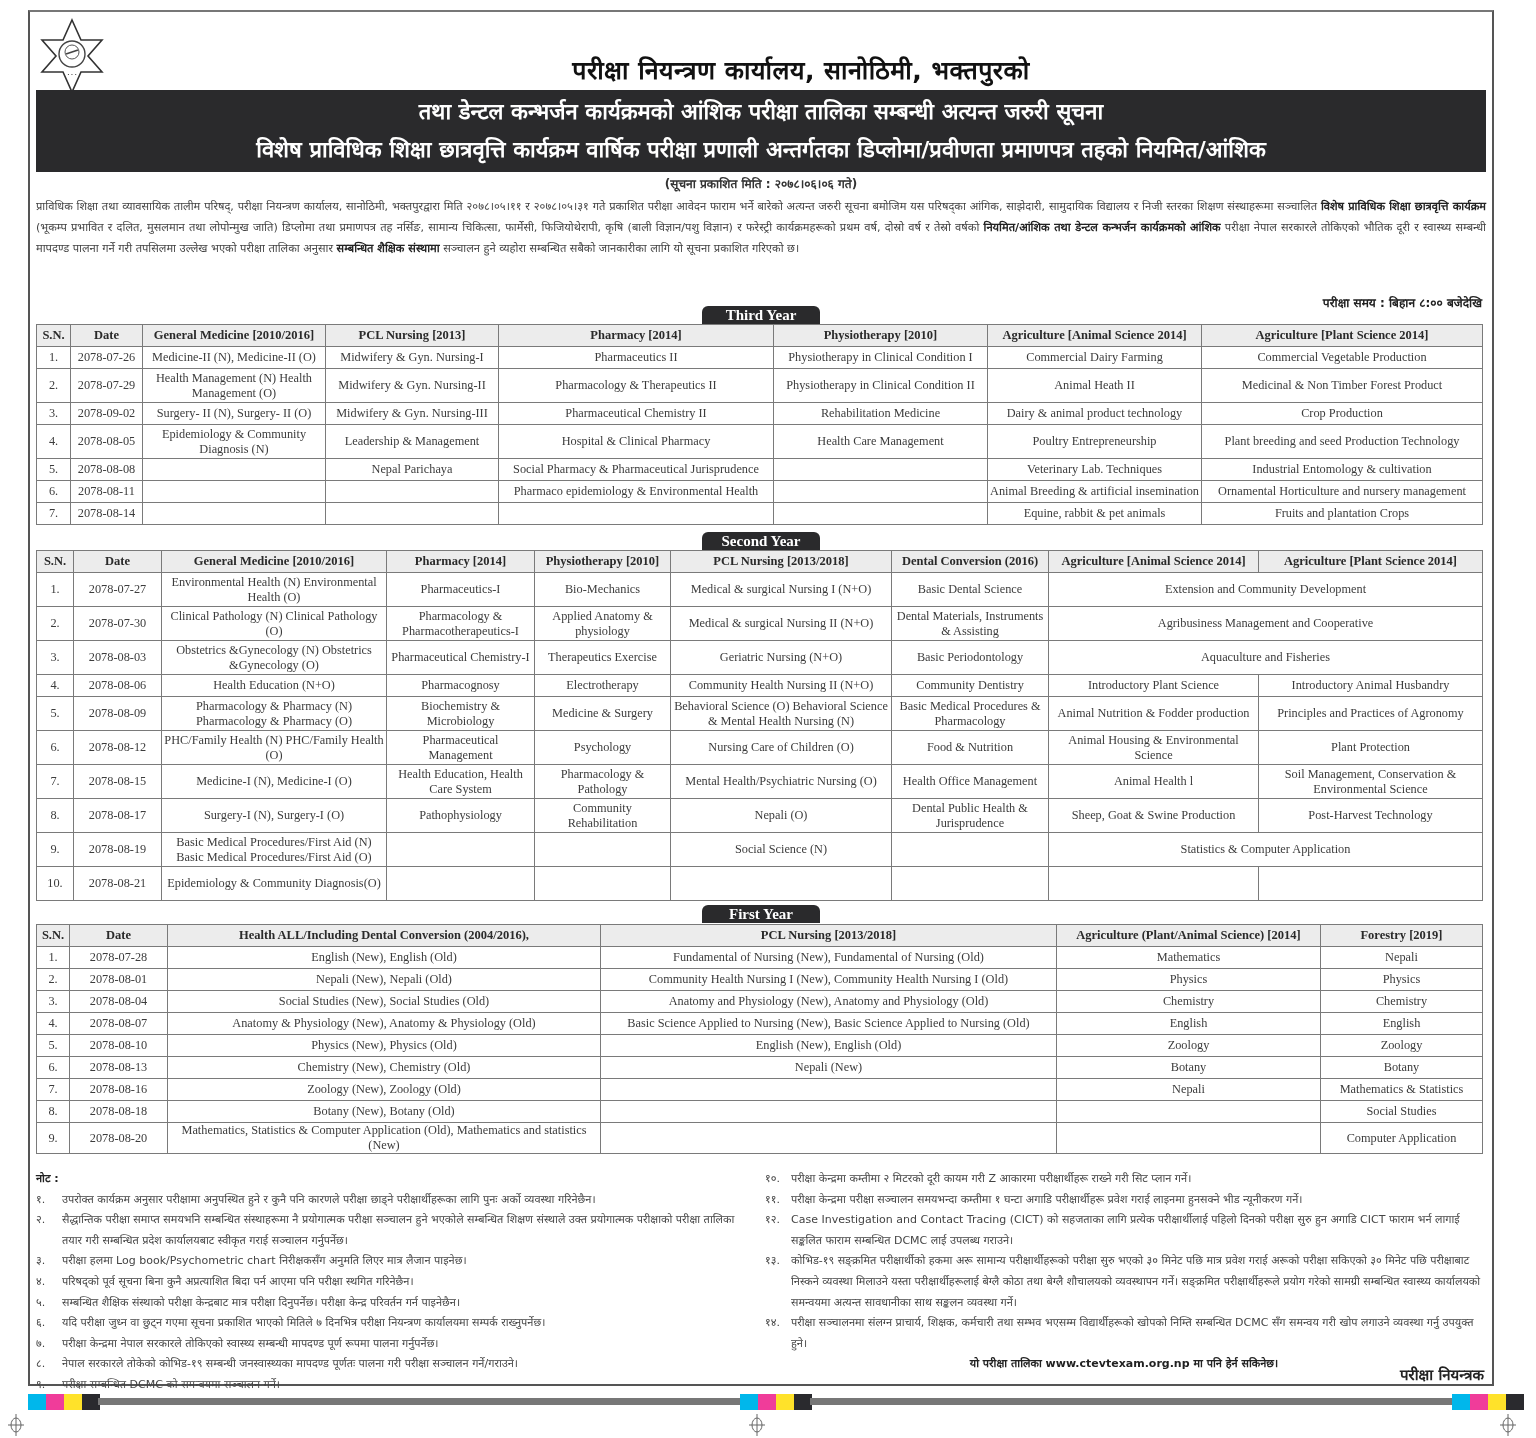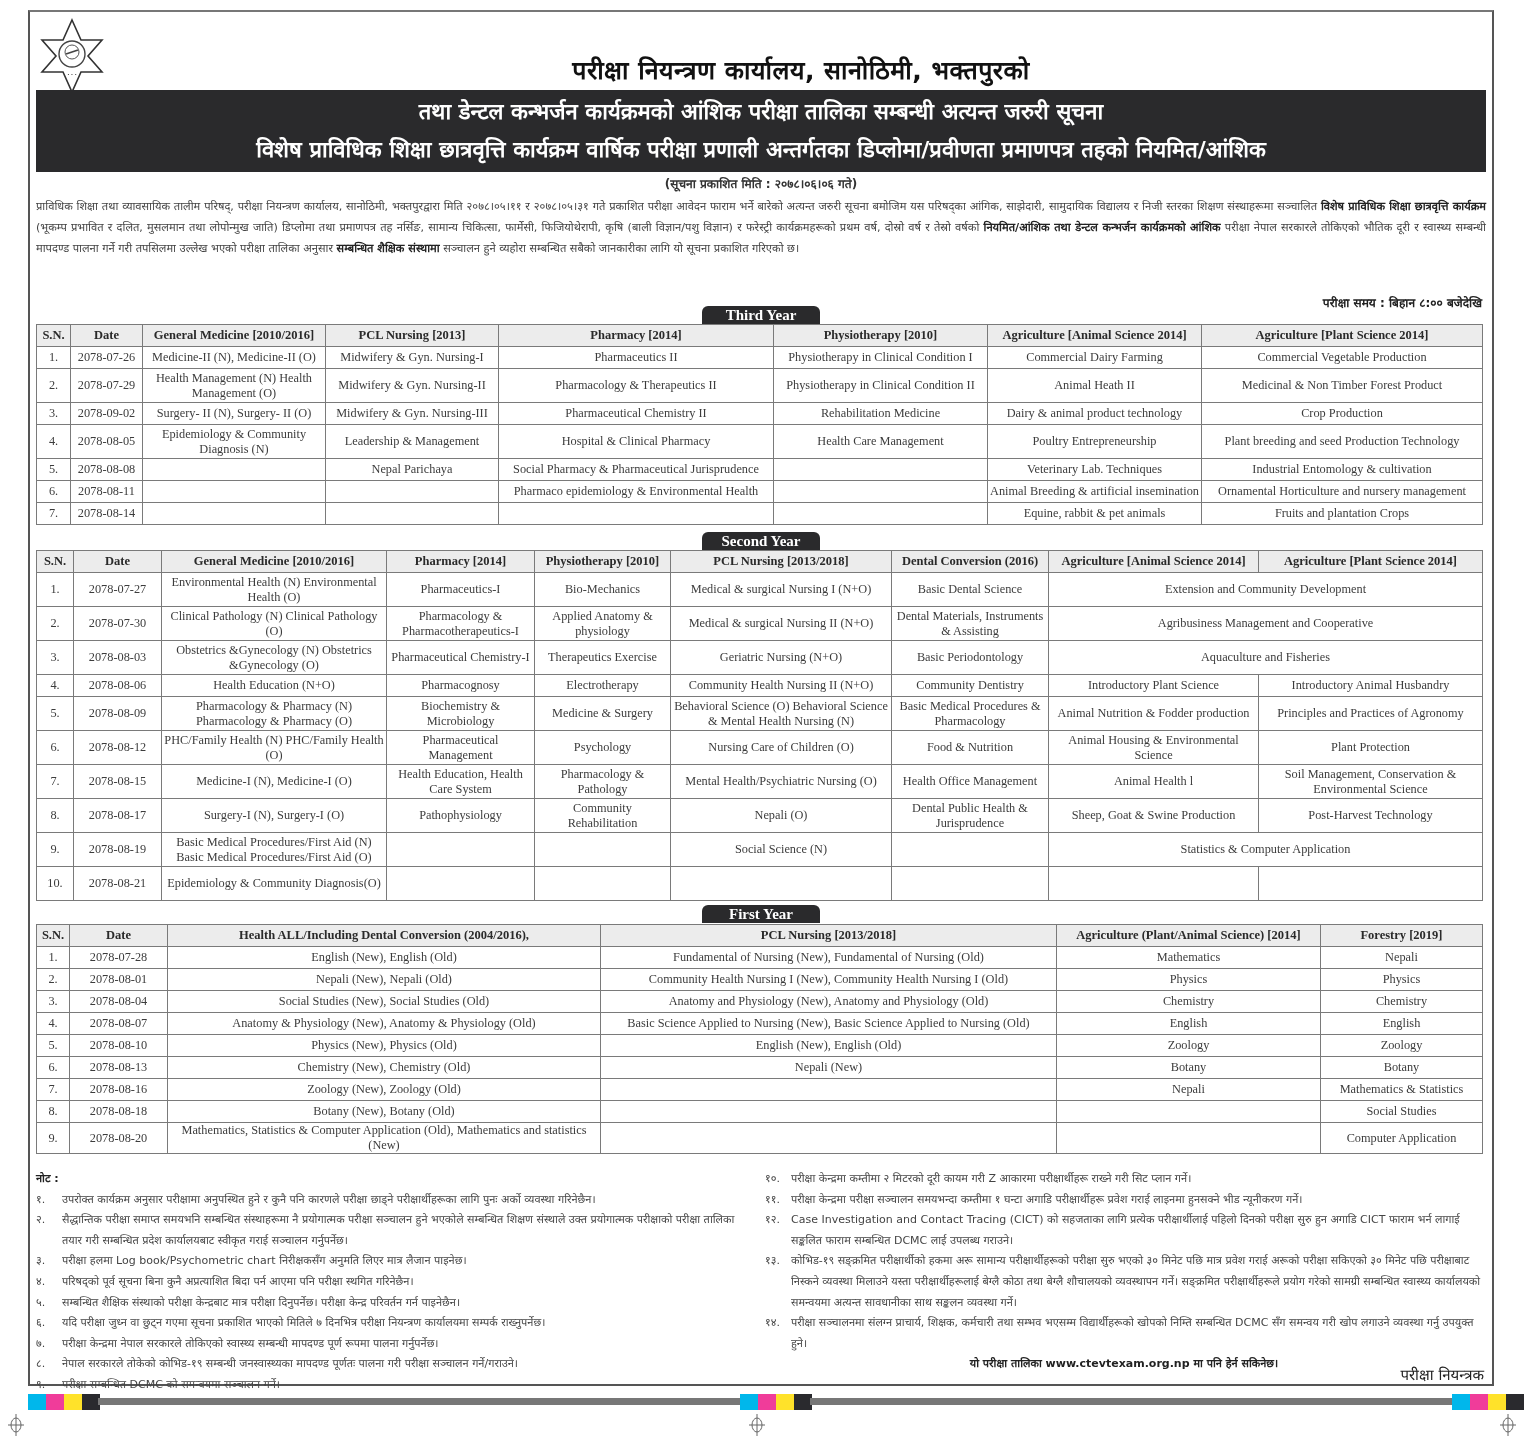--- a/index.html
+++ b/index.html
@@ -30,21 +30,21 @@
 
   table.sched { position:absolute; left:6px; width:1446px; border-collapse:collapse; table-layout:fixed; font-size:12.3px; color:#3c3c3c; }
   table.sched th { background:#ececec; font-weight:bold; color:#2a2a2a; font-size:12.5px; border:1.5px solid #7a7a7a; padding:0 2px; height:22px; text-align:center; }
   table.sched td { border:1.5px solid #7a7a7a; padding:0 2px; text-align:center; line-height:15px; }
 
   .notes { position:absolute; top:1157px; font-family:"DejaVu Sans", sans-serif; font-size:11px; color:#444; line-height:20.6px; }
   .notes .note-title { font-weight:bold; color:#222; }
   .notes .ni { display:flex; }
   .notes .ni .num { width:26px; flex:none; }
   .website { text-align:center; font-weight:bold; color:#222; }
-  .signature { position:absolute; right:8px; top:1352px; font-family:"DejaVu Sans", sans-serif; font-size:15px; font-weight:normal; color:#222; }
+  .signature { position:absolute; right:8px; top:1352px; font-family:"DejaVu Sans", sans-serif; font-size:15px; font-weight:bold; color:#222; }
 
   .colorbar { position:absolute; top:1394px; height:16px; display:flex; }
   .colorbar span { width:18px; height:16px; display:block; }
   .graybar { position:absolute; top:1398px; height:7px; background:#777; }
   .reg { position:absolute; top:1414px; width:16px; height:22px; }
 </style>
 </head>
 <body>
 
 <div class="frame">

